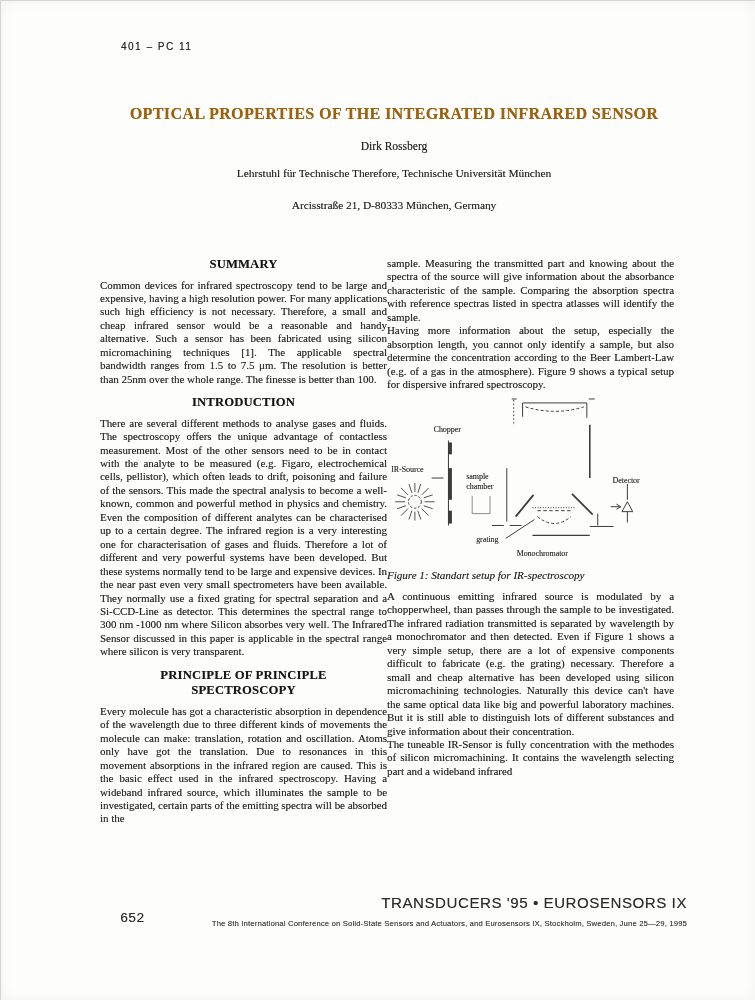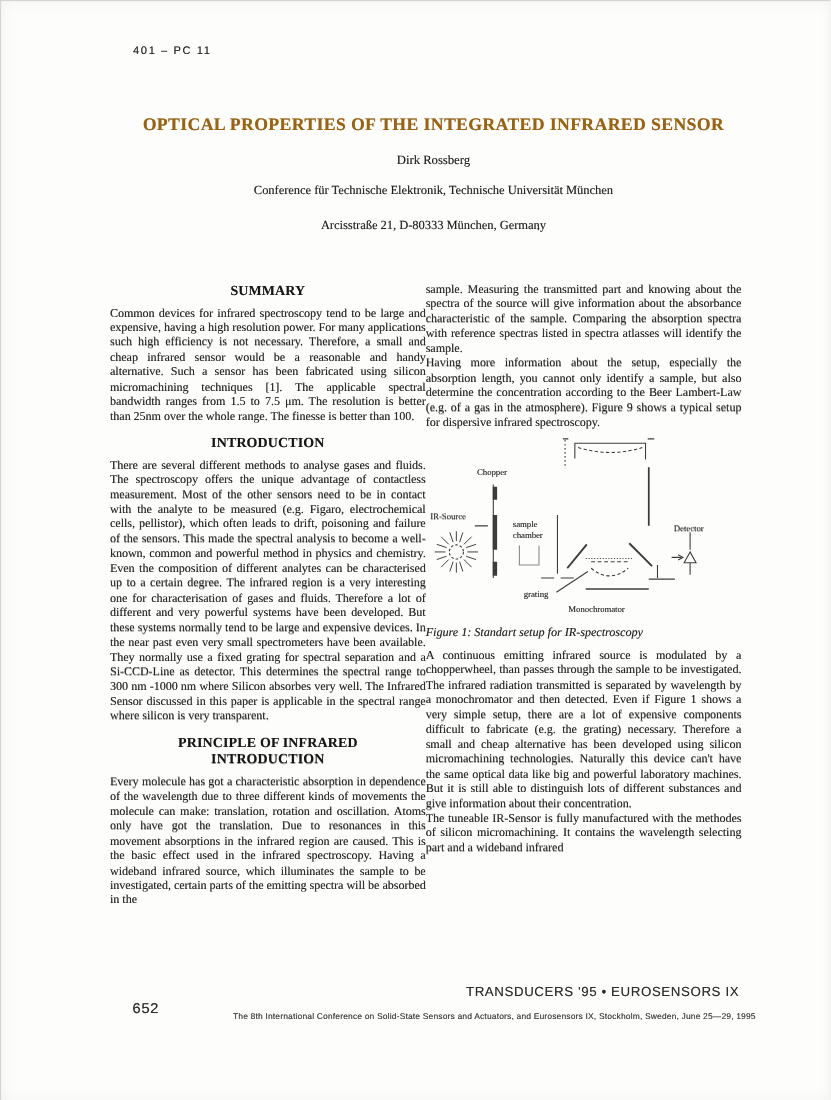--- a/index.html
+++ b/index.html
@@ -28,53 +28,53 @@
     letter-spacing:0.2px;margin:9px auto 6px auto;color:#161616;
   }
   .h.first{margin-top:0;}
   .h.narrow{max-width:235px;}
   .col p{margin:0;}
   .figure-wrap{margin:5px 0 2px 0;}
   .figure-svg{display:block;}
   .fig-caption{font-style:italic;font-size:11px;margin:2px 0 8px 0;text-align:left;color:#242424;}
   .fig-label{font-family:"Liberation Serif",serif;font-size:8px;fill:#2a2a2a;stroke:none;}
   .footer-transducers{
-    position:absolute;right:84px;top:893px;
-    font-family:"Liberation Sans",sans-serif;font-size:12px;letter-spacing:0.6px;color:#2b2b2b;
+    position:absolute;right:69px;top:893px;
+    font-family:"Liberation Sans",sans-serif;font-size:15px;letter-spacing:0.6px;color:#2b2b2b;
   }
   .footer-page{
     position:absolute;left:119px;top:910px;
     font-family:Liberation Mono, monospace;font-size:13.5px;color:#2b2b2b;
   }
   .footer-conf{
     position:absolute;right:69px;top:918px;
     font-family:"Liberation Sans",sans-serif;font-size:7.6px;letter-spacing:0.2px;color:#3a3a3a;
   }
 </style>
 </head>
 <body>
 
 <div class="page">
 
   <div class="header-code">401 – PC 11</div>
 
   <div class="title">OPTICAL PROPERTIES OF THE INTEGRATED INFRARED SENSOR</div>
   <div class="author">Dirk Rossberg</div>
-  <div class="affil1">Conference für Technische Elektronik, Technische Universität München</div>
+  <div class="affil1">Lehrstuhl für Technische Therefore, Technische Universität München</div>
   <div class="affil2">Arcisstraße 21, D-80333 München, Germany</div>
   <div class="stray">:</div>
 
   <div class="cols">
 
     <div class="col">
       <div class="h first">SUMMARY</div>
       <p>Common devices for infrared spectroscopy tend to be large and expensive, having a high resolution power. For many applications such high efficiency is not necessary. Therefore, a small and cheap infrared sensor would be a reasonable and handy alternative. Such a sensor has been fabricated using silicon micromachining techniques [1]. The applicable spectral bandwidth ranges from 1.5 to 7.5 μm. The resolution is better than 25nm over the whole range. The finesse is better than 100.</p>
       <div class="h">INTRODUCTION</div>
       <p>There are several different methods to analyse gases and fluids. The spectroscopy offers the unique advantage of contactless measurement. Most of the other sensors need to be in contact with the analyte to be measured (e.g. Figaro, electrochemical cells, pellistor), which often leads to drift, poisoning and failure of the sensors. This made the spectral analysis to become a well-known, common and powerful method in physics and chemistry. Even the composition of different analytes can be characterised up to a certain degree. The infrared region is a very interesting one for characterisation of gases and fluids. Therefore a lot of different and very powerful systems have been developed. But these systems normally tend to be large and expensive devices. In the near past even very small spectrometers have been available. They normally use a fixed grating for spectral separation and a Si-CCD-Line as detector. This determines the spectral range to 300 nm -1000 nm where Silicon absorbes very well. The Infrared Sensor discussed in this paper is applicable in the spectral range where silicon is very transparent.</p>
-      <div class="h narrow">PRINCIPLE OF INFRARED INTRODUCTION</div>
+      <div class="h narrow">PRINCIPLE OF PRINCIPLE SPECTROSCOPY</div>
       <p>Every molecule has got a characteristic absorption in dependence of the wavelength due to three different kinds of movements the molecule can make: translation, rotation and oscillation. Atoms only have got the translation. Due to resonances in this movement absorptions in the infrared region are caused. This is the basic effect used in the infrared spectroscopy. Having a wideband infrared source, which illuminates the sample to be investigated, certain parts of the emitting spectra will be absorbed in the</p>
     </div>
 
     <div class="col">
       <p>sample. Measuring the transmitted part and knowing about the spectra of the source will give information about the absorbance characteristic of the sample. Comparing the absorption spectra with reference spectras listed in spectra atlasses will identify the sample.</p>
       <p>Having more information about the setup, especially the absorption length, you cannot only identify a sample, but also determine the concentration according to the Beer Lambert-Law (e.g. of a gas in the atmosphere). Figure 9 shows a typical setup for dispersive infrared spectroscopy.</p>
 
       <div class="figure-wrap">
         <svg class="figure-svg" width="287" height="170" viewBox="0 0 290 172">
           <g stroke="#3c3c3c" fill="none" stroke-width="1">
@@ -149,21 +149,21 @@
           <text class="fig-label" x="80" y="83">sample</text>
           <text class="fig-label" x="80" y="93">chamber</text>
           <text class="fig-label" x="90" y="147">grating</text>
           <text class="fig-label" x="131" y="161">Monochromator</text>
           <text class="fig-label" x="228" y="87">Detector</text>
         </svg>
         <div class="fig-caption">Figure 1: Standart setup for IR-spectroscopy</div>
       </div>
 
       <p>A continuous emitting infrared source is modulated by a chopperwheel, than passes through the sample to be investigated. The infrared radiation transmitted is separated by wavelength by a monochromator and then detected. Even if Figure 1 shows a very simple setup, there are a lot of expensive components difficult to fabricate (e.g. the grating) necessary. Therefore a small and cheap alternative has been developed using silicon micromachining technologies. Naturally this device can't have the same optical data like big and powerful laboratory machines. But it is still able to distinguish lots of different substances and give information about their concentration.</p>
-      <p>The tuneable IR-Sensor is fully manufactured with the methodes of silicon micromachining. It contains the wavelength selecting part and a wideband infrared</p>
+      <p>The tuneable IR-Sensor is fully concentration with the methodes of silicon micromachining. It contains the wavelength selecting part and a wideband infrared</p>
     </div>
 
   </div>
 
   <div class="footer-transducers">TRANSDUCERS '95 • EUROSENSORS IX</div>
   <div class="footer-page">652</div>
   <div class="footer-conf">The 8th International Conference on Solid-State Sensors and Actuators, and Eurosensors IX, Stockholm, Sweden, June 25—29, 1995</div>
 
 </div>
 

